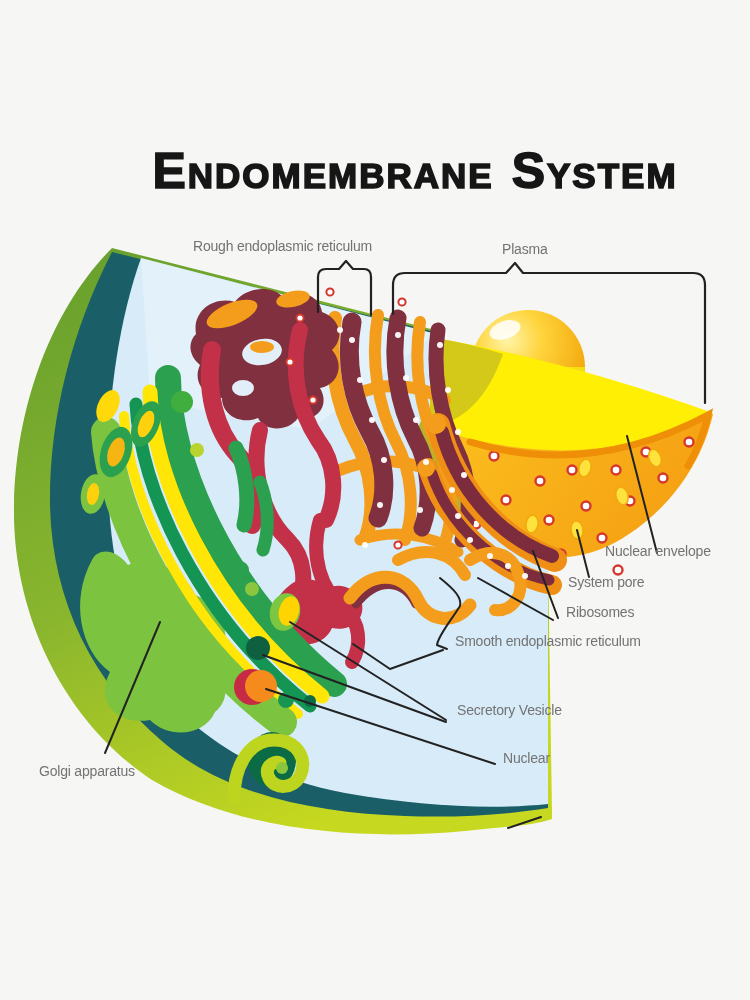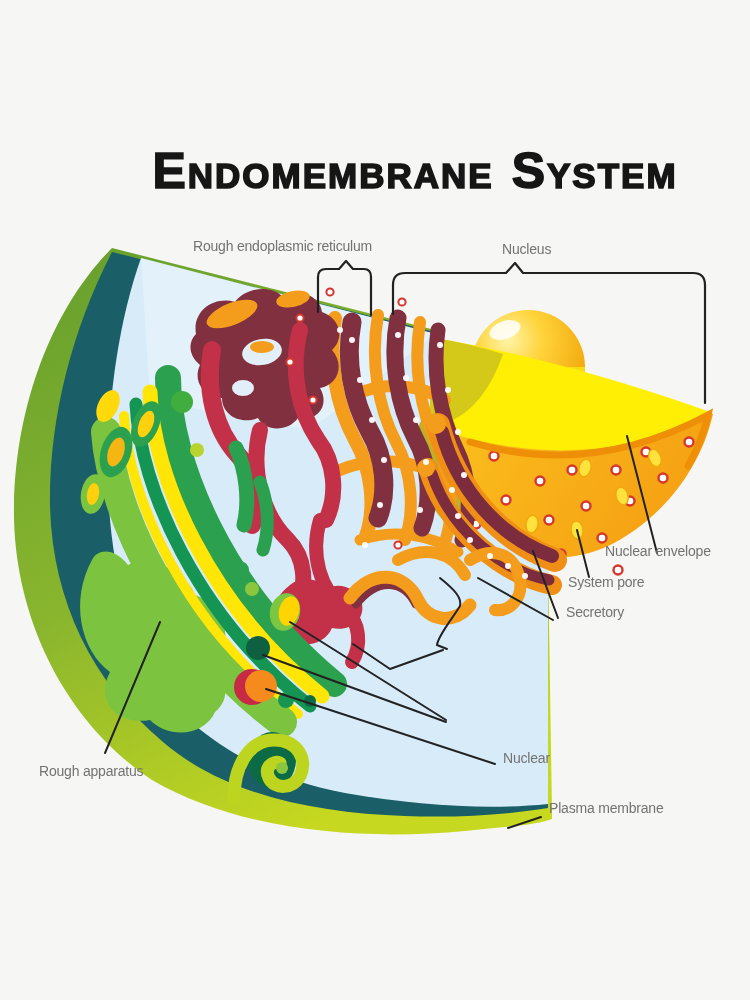--- a/index.html
+++ b/index.html
@@ -250,21 +250,22 @@
       <path stroke-width="2.2" d="M318,312 L318,277 Q318,269 326,269 L339,269 L346,261 L353,269 L364,269 Q371,269 371,277 L371,315"></path>
       <path stroke-width="2.2" d="M393,314 L393,285 Q393,273 405,273 L506,273 L515,263 L523,273 L693,273 Q705,273 705,285 L705,403"></path>
     </g>
   </svg>
 
   <div class="title">
     <span class="w1">Endomembrane</span><span class="w2">System</span>
   </div>
 
   <div class="lbl" style="left:193px;top:239px">Rough endoplasmic reticulum</div>
-  <div class="lbl" style="left:502px;top:242px">Nucleus</div>
+  <div class="lbl" style="left:502px;top:242px">Plasma</div>
   <div class="lbl" style="left:605px;top:544px">Nuclear envelope</div>
   <div class="lbl" style="left:568px;top:575px">System pore</div>
-  <div class="lbl" style="left:566px;top:605px">Secretory</div>
+  <div class="lbl" style="left:566px;top:605px">Ribosomes</div>
+  <div class="lbl" style="left:455px;top:634px">Smooth endoplasmic reticulum</div>
+  <div class="lbl" style="left:457px;top:703px">Secretory Vesicle</div>
   <div class="lbl" style="left:503px;top:751px">Nuclear</div>
-  <div class="lbl" style="left:549px;top:801px">Plasma membrane</div>
-  <div class="lbl" style="left:39px;top:764px">Rough apparatus</div>
+  <div class="lbl" style="left:39px;top:764px">Golgi apparatus</div>
 
 </div>
 
 </body></html>

